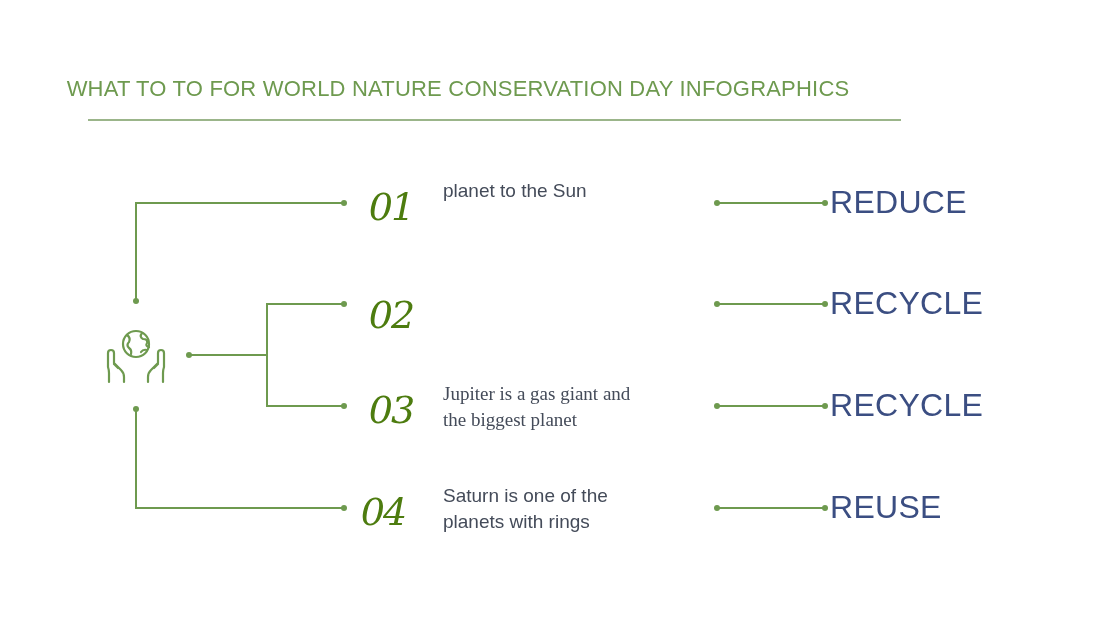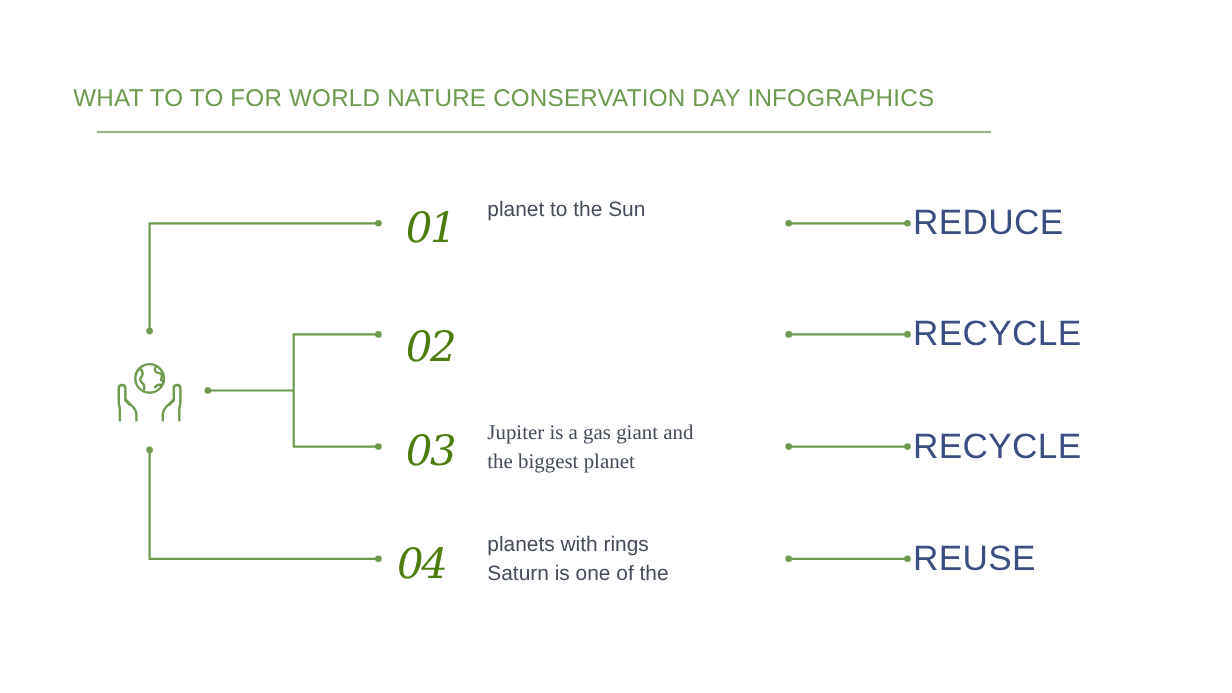--- a/index.html
+++ b/index.html
@@ -78,20 +78,20 @@
 <div class="desc" style="top:178px;">
   <div>planet to the Sun</div>
 </div>
 <div class="desc" style="top:280px;">
 </div>
 <div class="desc" style="top:381px;font-family:Liberation Serif, serif;">
   <div>Jupiter is a gas giant and</div>
   <div>the biggest planet</div>
 </div>
 <div class="desc" style="top:483px;">
+  <div>Saturn is one of the</div>
   <div>planets with rings</div>
-  <div>Saturn is one of the</div>
 </div>
 
 <div class="label" style="top:184px;">REDUCE</div>
 <div class="label" style="top:285px;">RECYCLE</div>
 <div class="label" style="top:387px;">RECYCLE</div>
 <div class="label" style="top:489px;">REUSE</div>
 
 </body></html>

